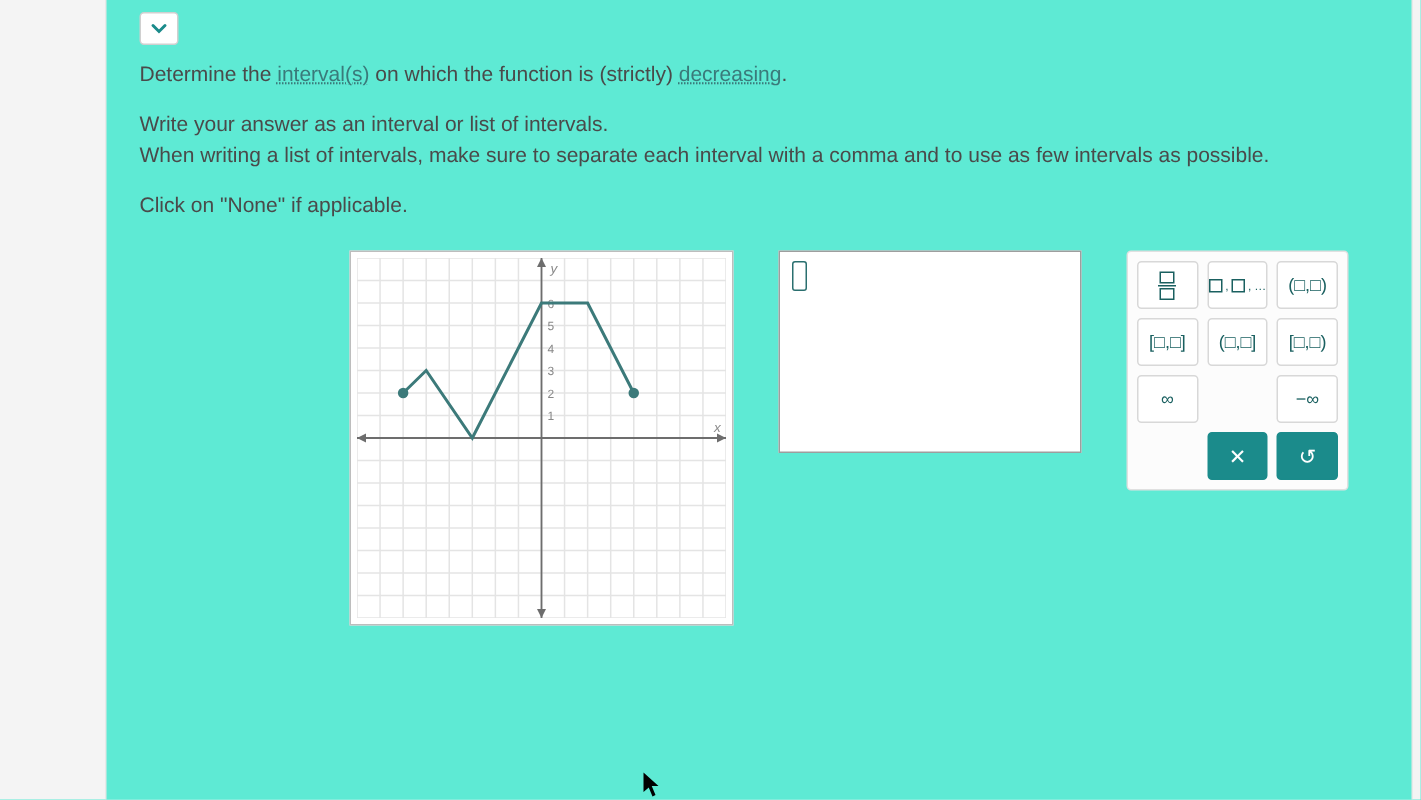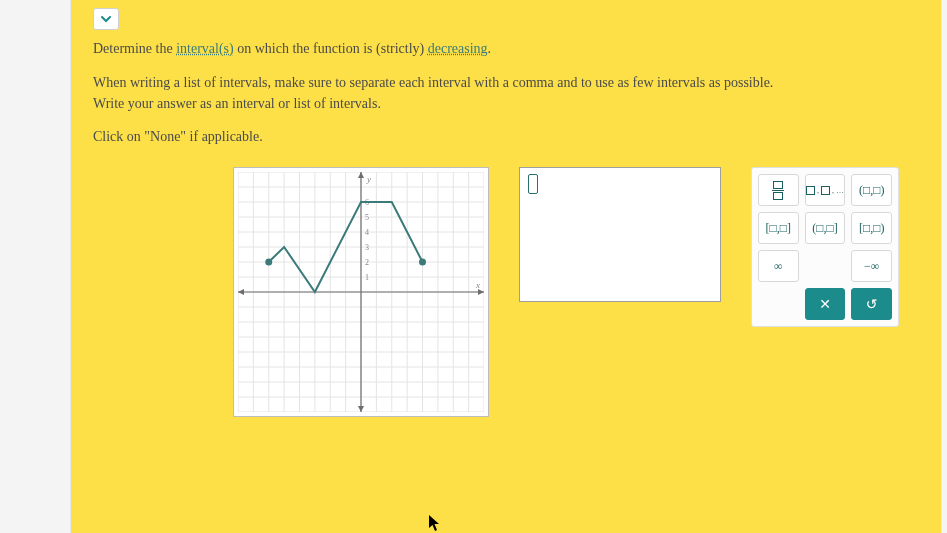--- a/index.html
+++ b/index.html
@@ -12,25 +12,24 @@
     height: 533px;
     overflow: hidden;
     position: relative;
   }
   .frame {
     position: absolute;
     left: 70px;
     top: 0;
     right: 5px;
     bottom: 0;
-    background: #fde047;
+    background: #5eead4;
     padding: 8px 22px 22px 22px;
     border-left: 1px solid #e8e8e8;
     border-right: 1px solid #e8e8e8;
-    font-family: Liberation Serif, serif;
   }
   .chevron-box {
     width: 26px;
     height: 22px;
     border: 1px solid #d0d0d0;
     border-radius: 3px;
     display: flex;
     align-items: center;
     justify-content: center;
     background: #fff;
@@ -131,22 +130,22 @@
     <svg width="12" height="12" viewBox="0 0 12 12">
       <path d="M2 4 L6 8 L10 4" stroke="#1b8b8b" stroke-width="2" fill="none" stroke-linecap="round"></path>
     </svg>
   </div>
 
   <p class="prompt">
     <span>Determine the </span><span class="underline-link">interval(s)</span><span> on which the function is (strictly) </span><span class="underline-link">decreasing</span><span>.</span>
   </p>
 
   <div class="sub">
+    <div>Write your answer as an interval or list of intervals.</div>
     <div>When writing a list of intervals, make sure to separate each interval with a comma and to use as few intervals as possible.</div>
-    <div>Write your answer as an interval or list of intervals.</div>
     <div style="margin-top:12px">Click on "None" if applicable.</div>
   </div>
 
   <div class="content-row">
 
     <div class="graph-wrap">
       <svg id="graph-svg" width="246" height="240" viewBox="0 0 246 240">
           <line x1="0" y1="0" x2="0" y2="240" class="grid-line"></line>
           <line x1="15.375" y1="0" x2="15.375" y2="240" class="grid-line"></line>
           <line x1="30.75" y1="0" x2="30.75" y2="240" class="grid-line"></line>

